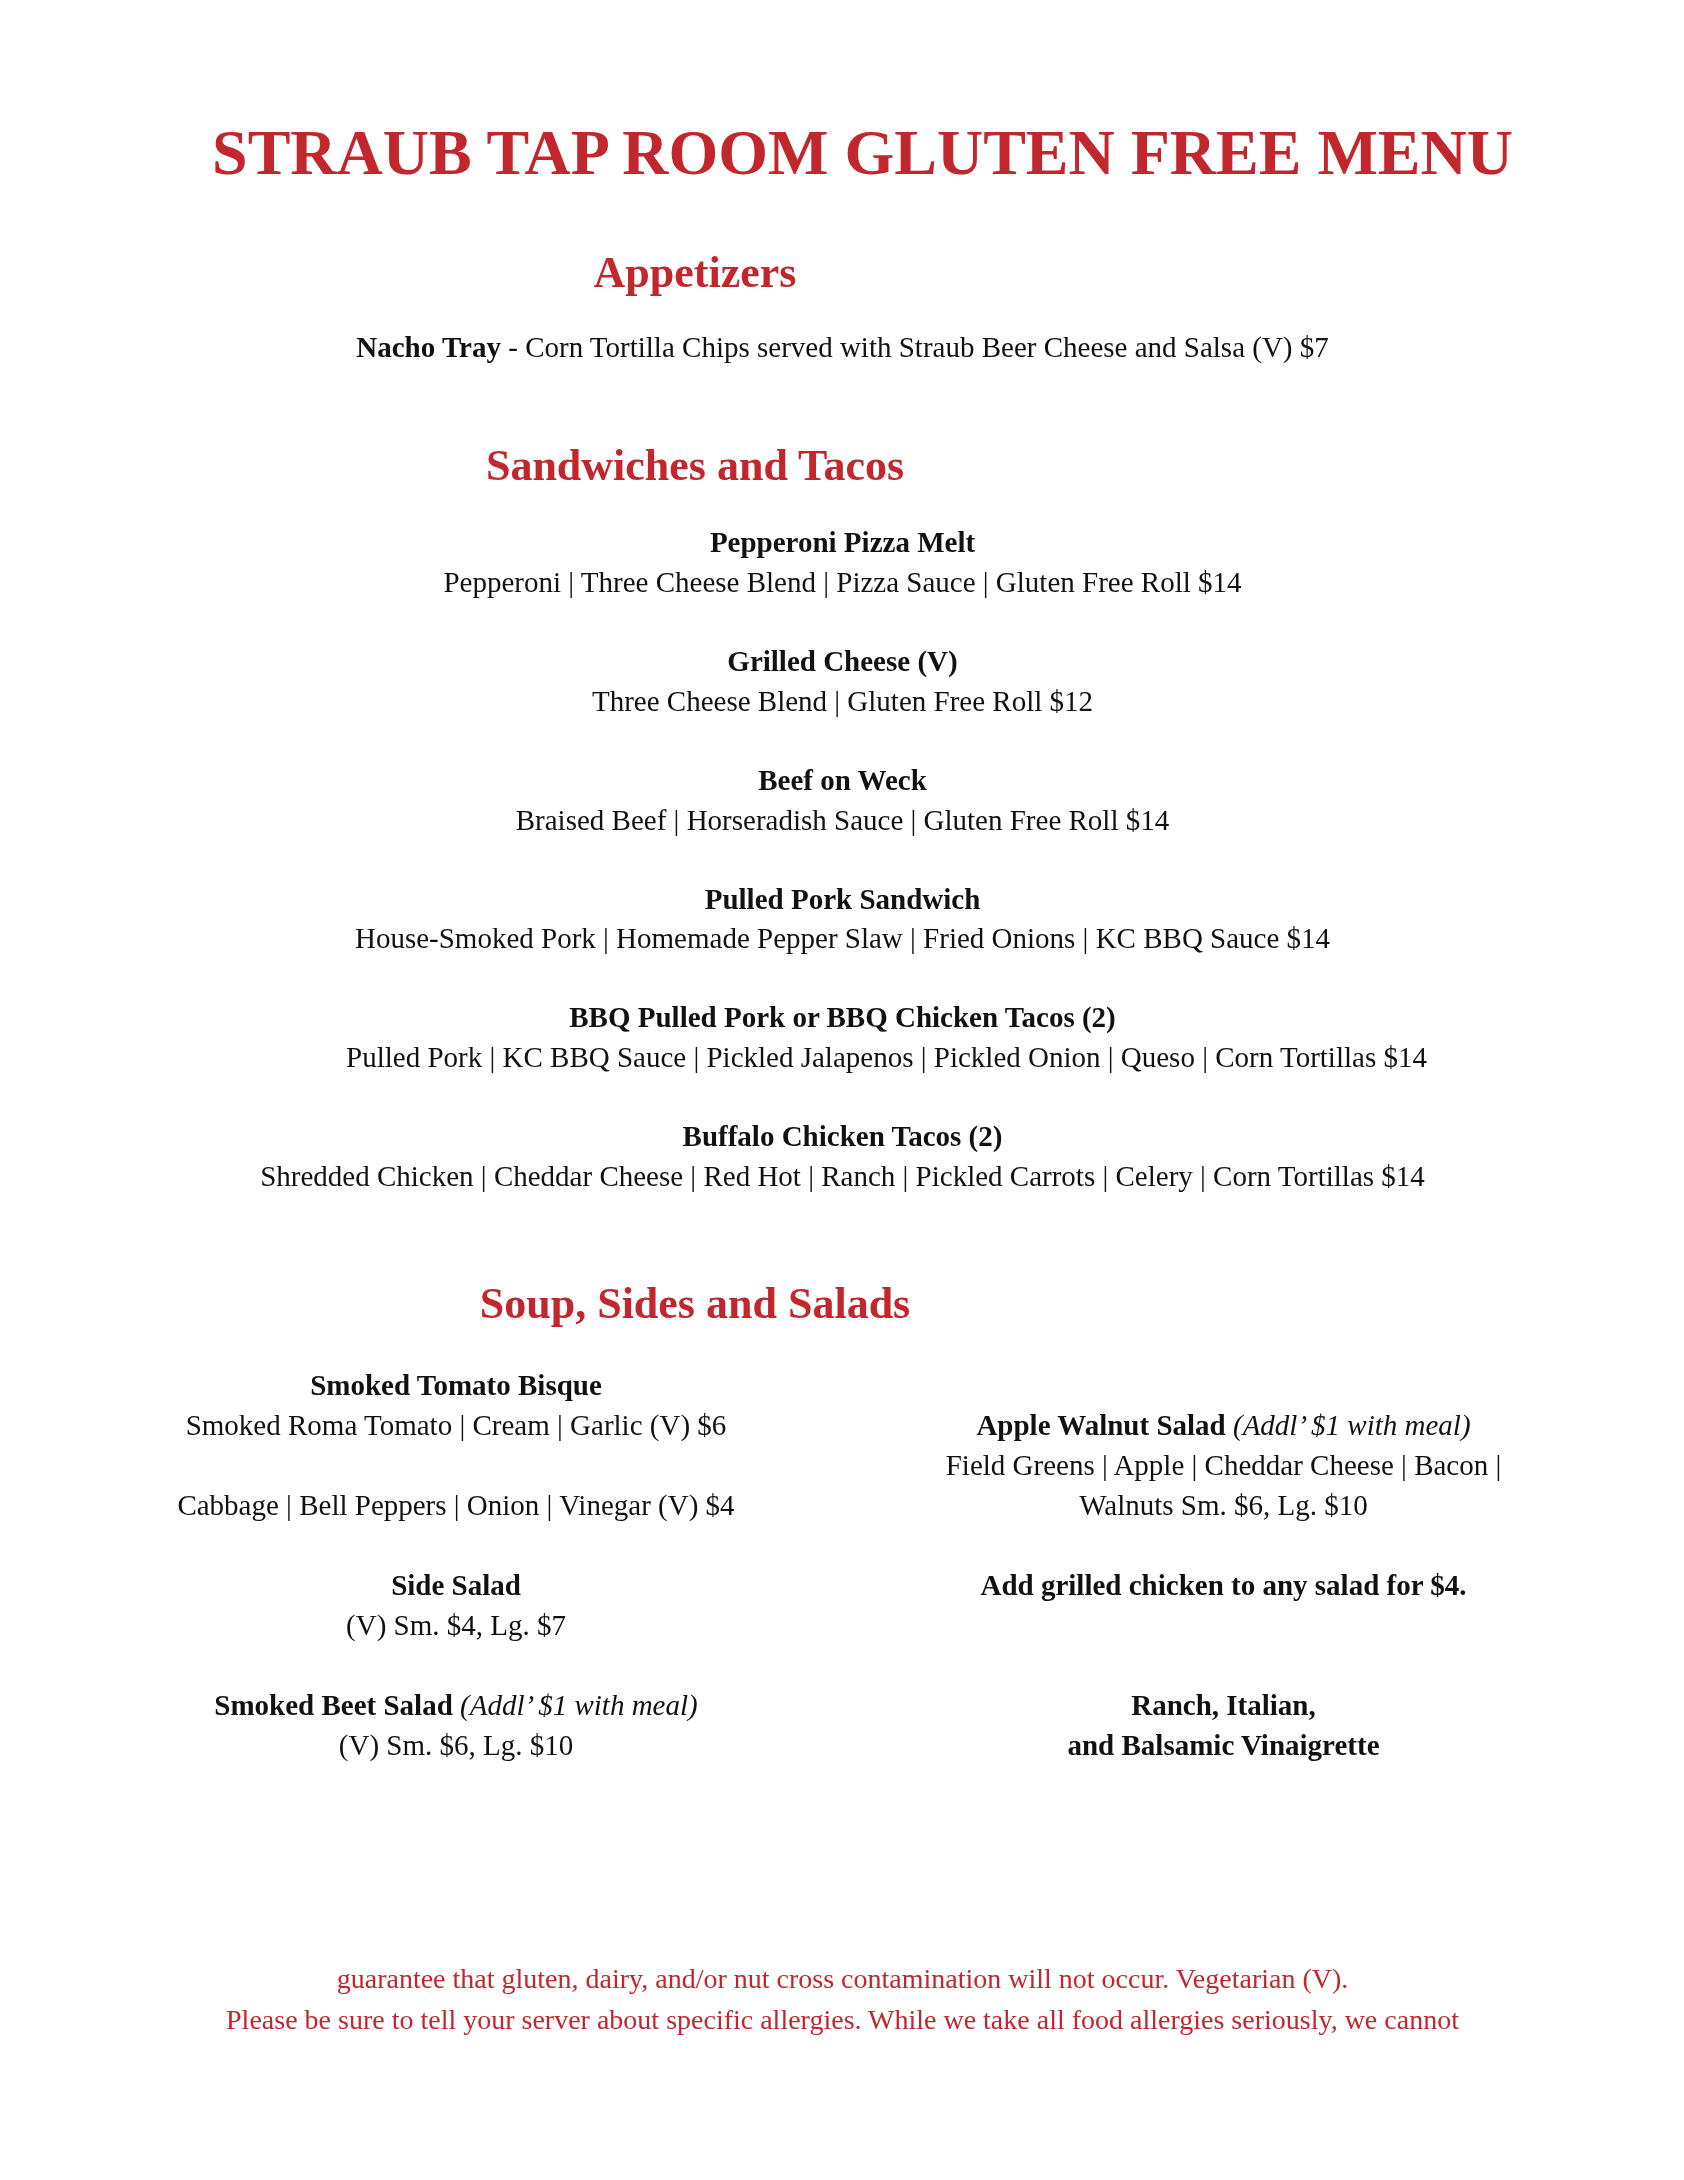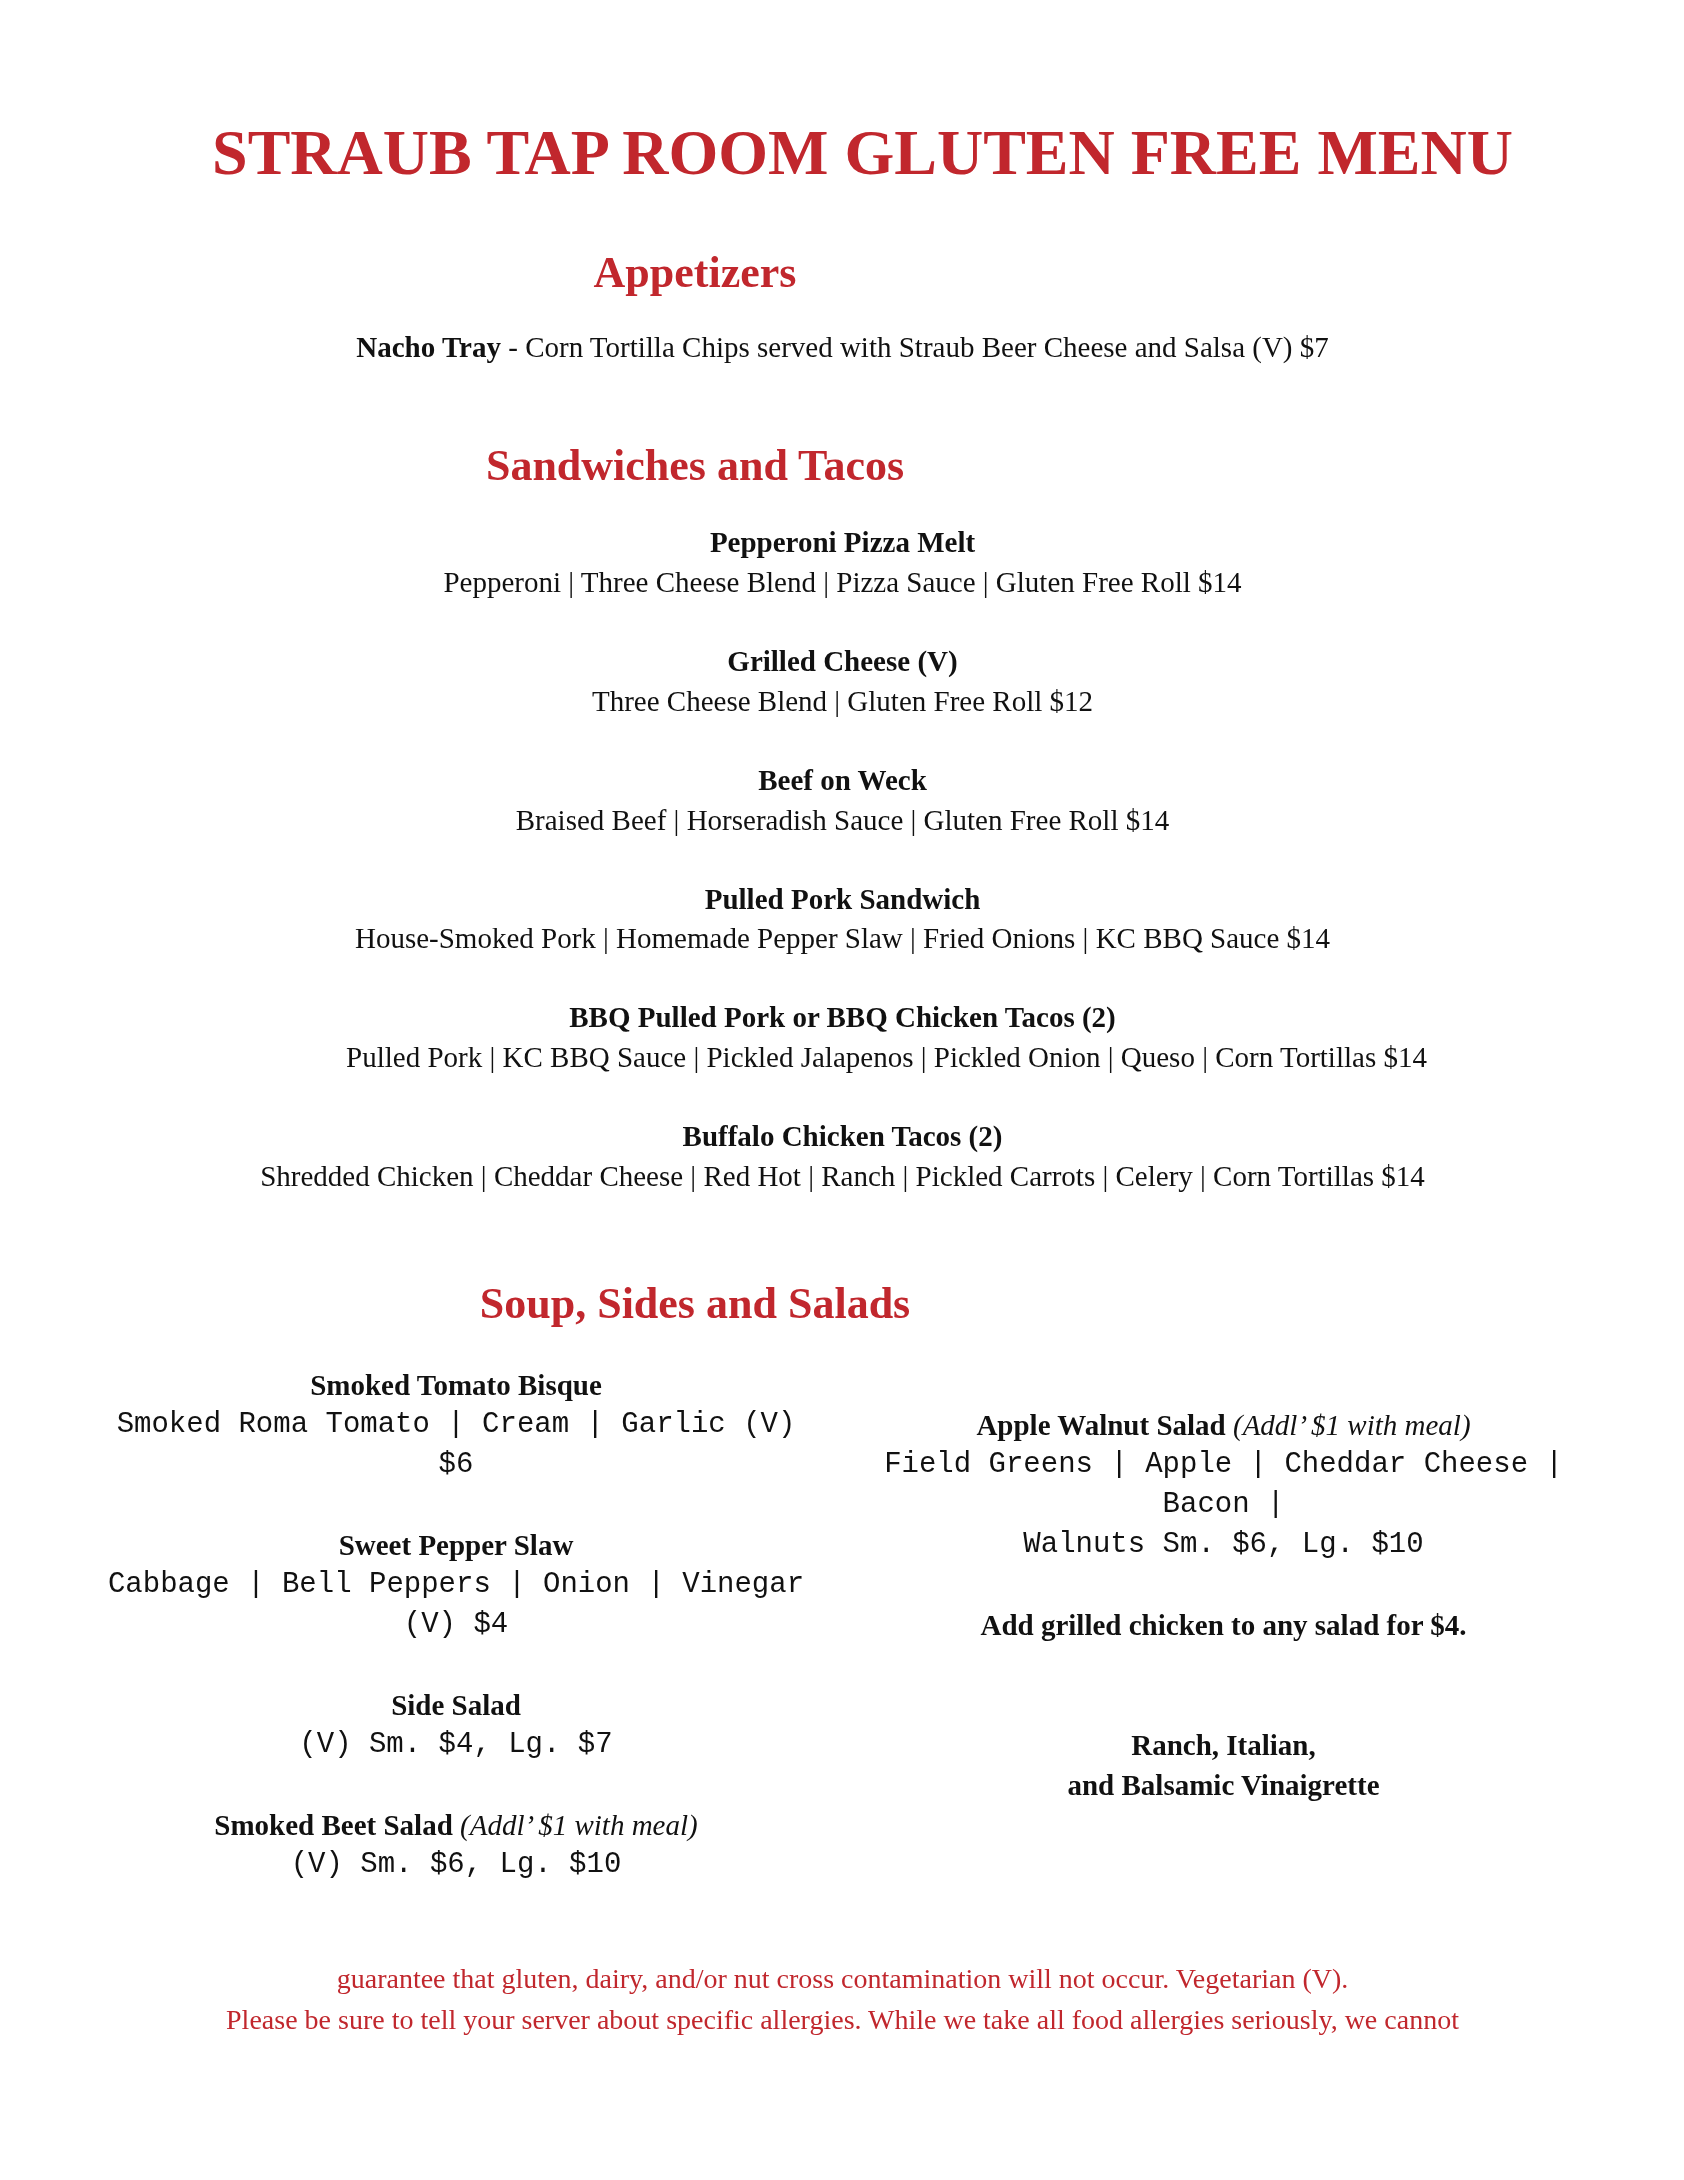--- a/index.html
+++ b/index.html
@@ -18,21 +18,21 @@
     color: #c1272d; line-height: 53px;
   }
   .line {
     position: absolute; left: 0; width: 1685px; text-align: center;
     font-family: "Liberation Serif", serif; font-size: 29px; line-height: 39px; color: #111;
   }
   .bold { font-weight: bold; }
   .ital { font-style: italic; font-weight: normal; }
   .col { position: absolute; text-align: center; font-family: "Liberation Serif", serif; font-size: 29px; line-height: 40px; color: #111; }
   .col .item-name { font-weight: bold; display: block; }
-  .col .item-desc { display: block; font-family: Liberation Mono, monospace; }
+  .col .item-desc { display: block; }
   .col .gap { display: block; height: 40px; }
   .disclaimer {
     position: absolute; left: 89px; width: 1507px; top: 1958px; text-align: center;
     font-family: "Liberation Serif", serif; font-size: 28px; line-height: 41px; color: #c1272d;
   }
 </style>
 </head>
 <body>
 
 <div class="title">STRAUB TAP ROOM GLUTEN FREE MENU</div>
@@ -61,21 +61,20 @@
 
 <div class="line bold" style="top:1117px;">Buffalo Chicken Tacos (2)</div>
 <div class="line" style="top:1157px;">Shredded Chicken | Cheddar Cheese | Red Hot | Ranch | Pickled Carrots | Celery | Corn Tortillas $14</div>
 
 <div class="section-heading" style="top:1277px;">Soup, Sides and Salads</div>
 
 <div class="col" style="left:106px; width:700px; top:1365px;">
   <span class="item-name">Smoked Tomato Bisque</span>
   <span class="item-desc">Smoked Roma Tomato | Cream | Garlic (V) $6</span>
   <span class="gap"></span>
-  <span class="item-name">Sweet Pepper Slaw</span>
   <span class="item-desc">Cabbage | Bell Peppers | Onion | Vinegar (V) $4</span>
   <span class="gap"></span>
   <span class="item-name">Side Salad</span>
   <span class="item-desc">(V) Sm. $4, Lg. $7</span>
   <span class="gap"></span>
   <span class="item-name"><span>Smoked Beet Salad</span> <span class="ital">(Addl’ $1 with meal)</span></span>
   <span class="item-desc">(V) Sm. $6, Lg. $10</span>
 </div>
 
 <div class="col" style="left:869px; width:709px; top:1405px;">

